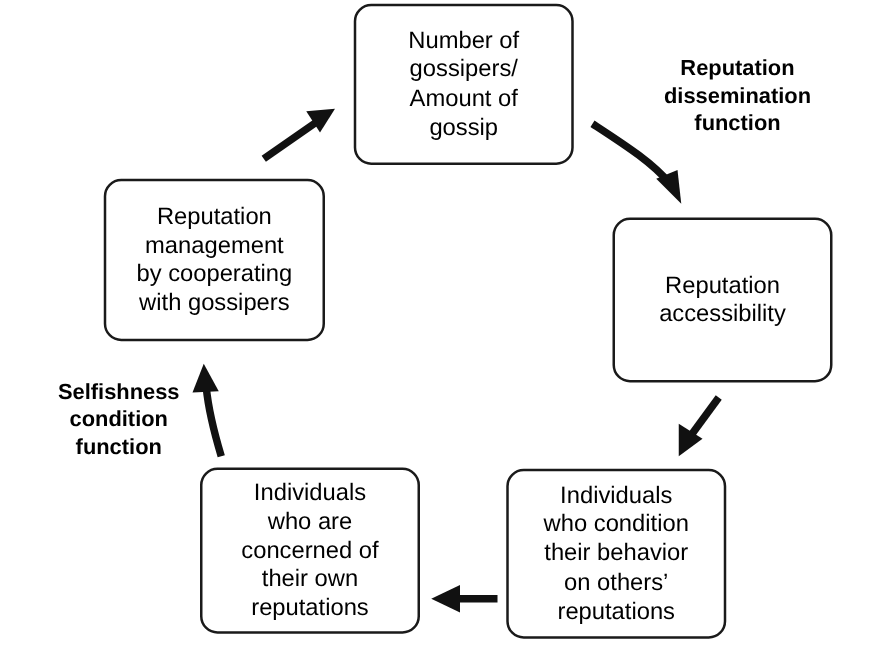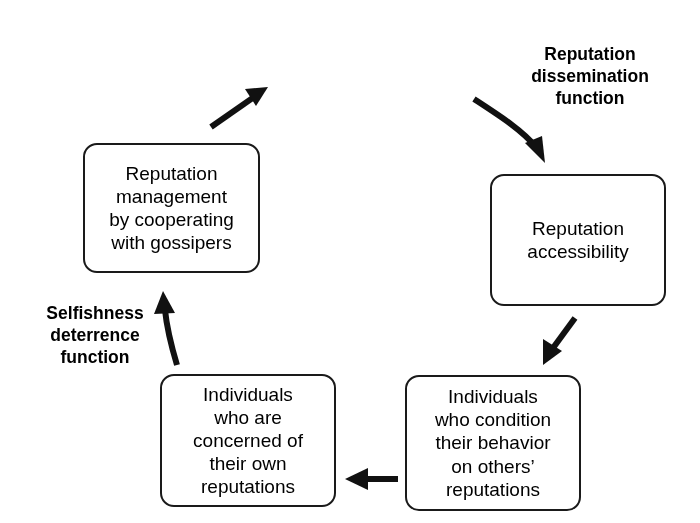--- a/index.html
+++ b/index.html
@@ -76,20 +76,24 @@
       <path d="M 398 479 L 363 479" stroke="#111111" stroke-width="6" fill="none" stroke-linecap="butt"></path>
       <path d="M 345 479 L 368 468 L 368 490 Z" fill="#111111"></path>
     </g>
 
     <g>
       <path d="M 177 365 C 171 345 167 330 165 310" stroke="#111111" stroke-width="6" fill="none" stroke-linecap="butt"></path>
       <path d="M 163 291 L 175 313 L 154 314 Z" fill="#111111"></path>
     </g>
   </svg>
 
+  <div class="node-box" style="left:283px; top:3px; width:176px; height:129px;">Number of
+gossipers/
+Amount of
+gossip</div>
 
   <div class="node-box" style="left:490px; top:174px; width:176px; height:132px;">Reputation
 accessibility</div>
 
   <div class="node-box" style="left:405px; top:375px; width:176px; height:136px;">Individuals
 who condition
 their behavior
 on others’
 reputations</div>
 
@@ -102,16 +106,16 @@
   <div class="node-box" style="left:83px; top:143px; width:177px; height:130px;">Reputation
 management
 by cooperating
 with gossipers</div>
 
   <div class="fn-label" style="left:495px; top:44px; width:190px;">Reputation
 dissemination
 function</div>
 
   <div class="fn-label" style="left:20px; top:303px; width:150px;">Selfishness
-deterrence
+condition
 function</div>
 
 </div>
 
 </body></html>

